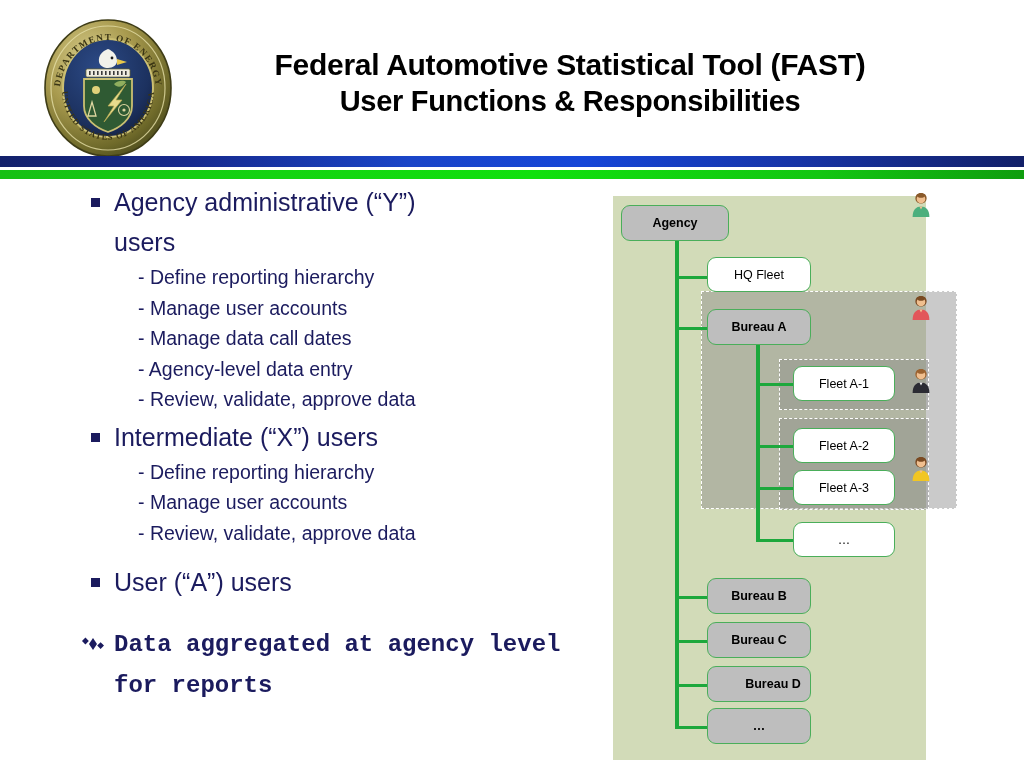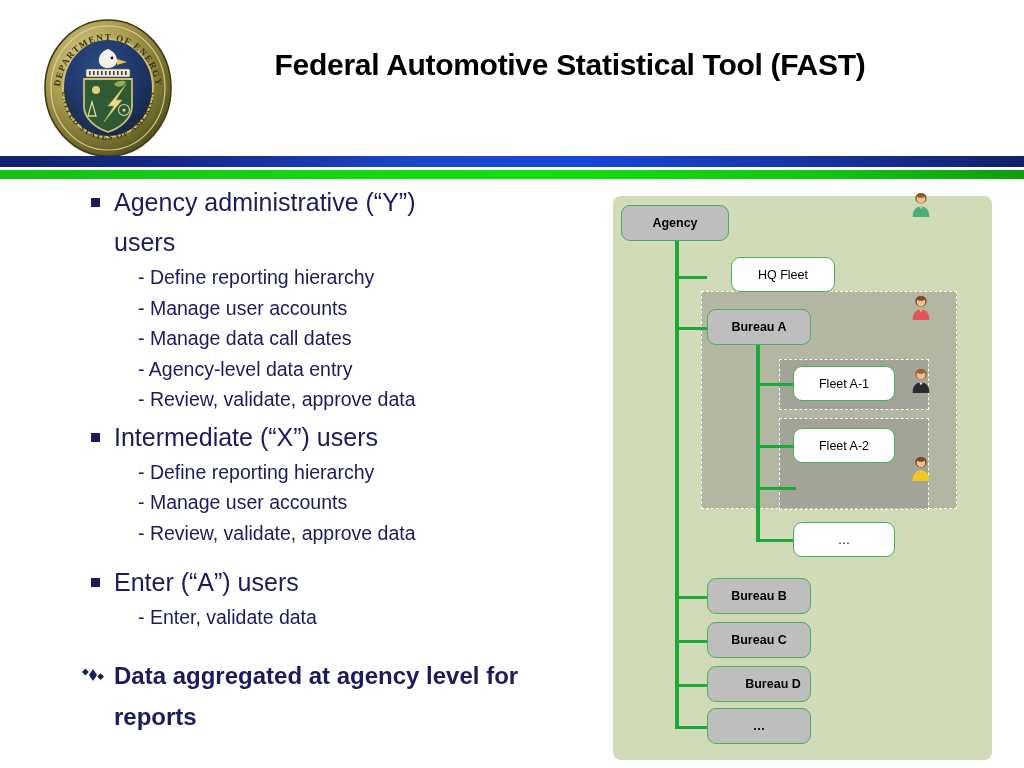--- a/index.html
+++ b/index.html
@@ -101,35 +101,35 @@
   }
 
   .final-bullet {
     position: relative;
     padding-left: 36px;
     color: #1b1b5e;
     font-size: 24px;
     line-height: 41px;
     font-weight: bold;
     margin-top: 22px;
+    font-family: Liberation Mono, monospace;
   }
   .final-bullet .diamond-icon {
     position: absolute;
     left: 4px;
     top: 9px;
     width: 22px; height: 22px;
   }
 
   
   #diagram {
     position: absolute;
     left: 613px; top: 196px;
-    width: 379px; height: 564px;
+    width: 313px; height: 564px;
     background: #d2dbb8;
-    border-radius: 8px;
   }
   .node {
     position: absolute;
     box-sizing: border-box;
     border: 1.6px solid #4aae5a;
     border-radius: 9px;
     display: flex;
     align-items: center;
     justify-content: center;
     font-size: 12.5px;
@@ -225,20 +225,21 @@
 
       <circle cx="86" cy="92" r="5.5" fill="none" stroke="#ddd6a0" stroke-width="1.1"></circle>
       <circle cx="86" cy="92" r="1.6" fill="#ddd6a0"></circle>
 
       <path d="M76 66 C80 62 86 62 88 64 C84 70 79 70 76 66 Z" fill="#8fae5e"></path>
     </svg>
   </div>
 
   <div id="title-block">
     <div class="title-line" id="title-line-1">Federal Automotive Statistical Tool (FAST)</div>
+    <div class="title-line" id="title-line-2">User Functions &amp; Responsibilities</div>
   </div>
 </div>
 
 <div id="bar-blue"></div>
 <div id="bar-white"></div>
 <div id="bar-green"></div>
 
 <div id="content">
 
   <div class="group">
@@ -260,23 +261,22 @@
       <span class="wrapline">Intermediate (“X”) users</span>
     </div>
     <div class="sub-line">- Define reporting hierarchy</div>
     <div class="sub-line">- Manage user accounts</div>
     <div class="sub-line">- Review, validate, approve data</div>
   </div>
 
   <div class="group" style="margin-top:14px;">
     <div class="bullet-line">
       <span class="sq"></span>
-      <span class="wrapline">Enter (“A”) users</span>
+      <span class="wrapline">User (“A”) users</span>
     </div>
-    <div class="sub-line">- Enter, validate data</div>
   </div>
 
   <div class="final-bullet">
     <svg class="diamond-icon" viewBox="0 0 22 22">
       <polygon points="7,11 11,5 15,11 11,17" fill="#1b1b5e"></polygon>
       <polygon points="0,8 3.4,4.6 6.8,8 3.4,11.4" fill="#1b1b5e"></polygon>
       <polygon points="15.2,12.6 18.6,9.2 22,12.6 18.6,16" fill="#1b1b5e"></polygon>
     </svg>
     <span class="wrapline">Data aggregated at agency level</span>
     <span class="wrapline">for reports</span>
@@ -298,26 +298,27 @@
   <div class="conn h" style="left:62px; top:530px; width:32px;"></div>
 
   <div class="conn v" style="left:143px; top:146px; height:200px;"></div>
   <div class="conn h" style="left:143px; top:187px; width:40px;"></div>
   <div class="conn h" style="left:143px; top:249px; width:40px;"></div>
   <div class="conn h" style="left:143px; top:291px; width:40px;"></div>
   <div class="conn h" style="left:143px; top:343px; width:40px;"></div>
 
   <div class="node gray" style="left:8px;   top:9px;   width:108px; height:36px;">Agency</div>
 
-  <div class="node white" style="left:94px; top:61px;  width:104px; height:35px;margin-left:24px;">HQ Fleet</div>
+  <div class="node white" style="left:94px; top:61px;  width:104px; height:35px;">HQ Fleet</div>
 
   <div class="node gray" style="left:94px;  top:113px; width:104px; height:36px;">Bureau A</div>
 
   <div class="node white" style="left:180px; top:170px; width:102px; height:35px;">Fleet A-1</div>
   <div class="node white" style="left:180px; top:232px; width:102px; height:35px;">Fleet A-2</div>
+  <div class="node white" style="left:180px; top:274px; width:102px; height:35px;">Fleet A-3</div>
   <div class="node white" style="left:180px; top:326px; width:102px; height:35px;">…</div>
 
   <div class="node gray" style="left:94px; top:382px; width:104px; height:36px;">Bureau B</div>
   <div class="node gray" style="left:94px; top:426px; width:104px; height:36px;">Bureau C</div>
   <div class="node gray" style="left:94px; top:470px; width:104px; height:36px;padding-left:28px;">Bureau D</div>
   <div class="node gray" style="left:94px; top:512px; width:104px; height:36px;">…</div>
 
   <div class="person" style="left:296px; top:-6px;">
     <svg viewBox="0 0 24 28">
       <path d="M12 3 C8.3 3 6.3 5.4 6.4 8.6 C6.5 11.4 8.6 13.6 12 13.6 C15.4 13.6 17.5 11.4 17.6 8.6 C17.7 5.4 15.7 3 12 3 Z" fill="#8a5a2b"></path>

